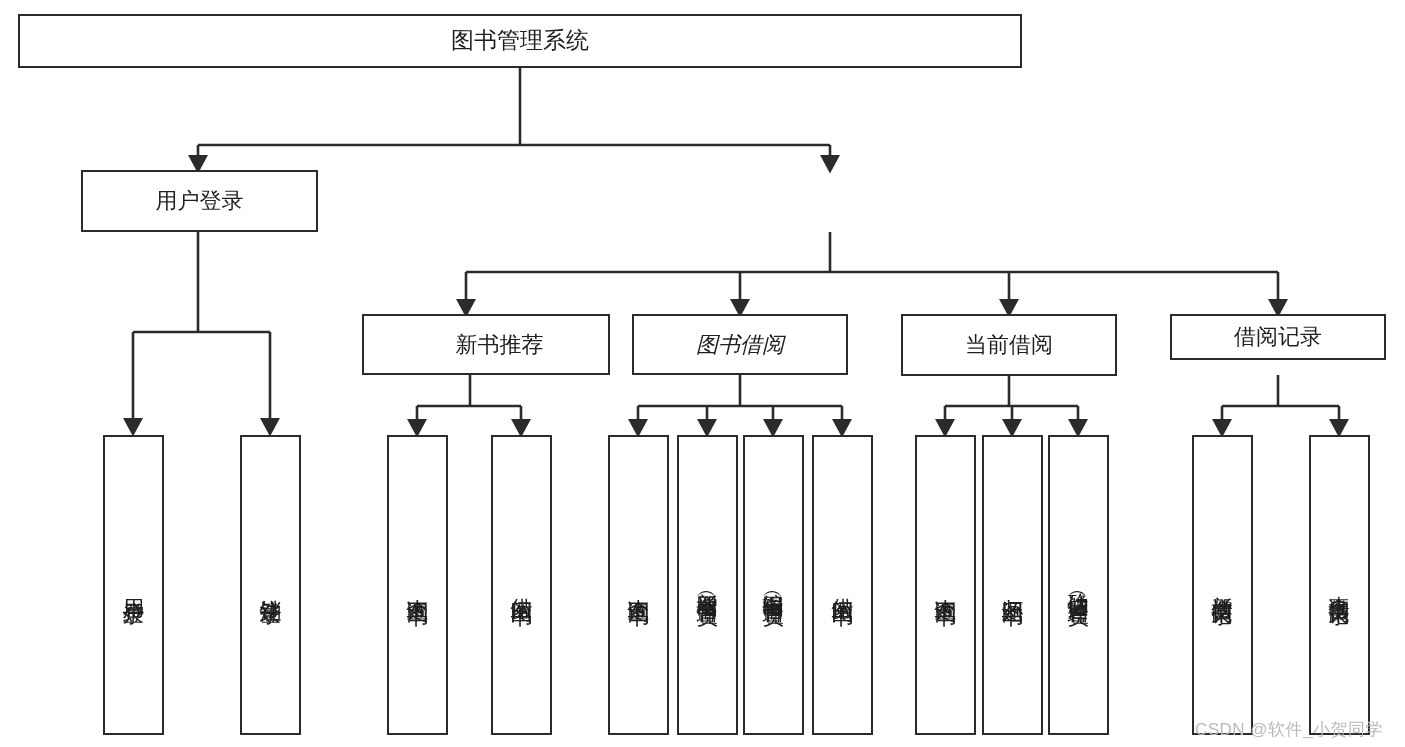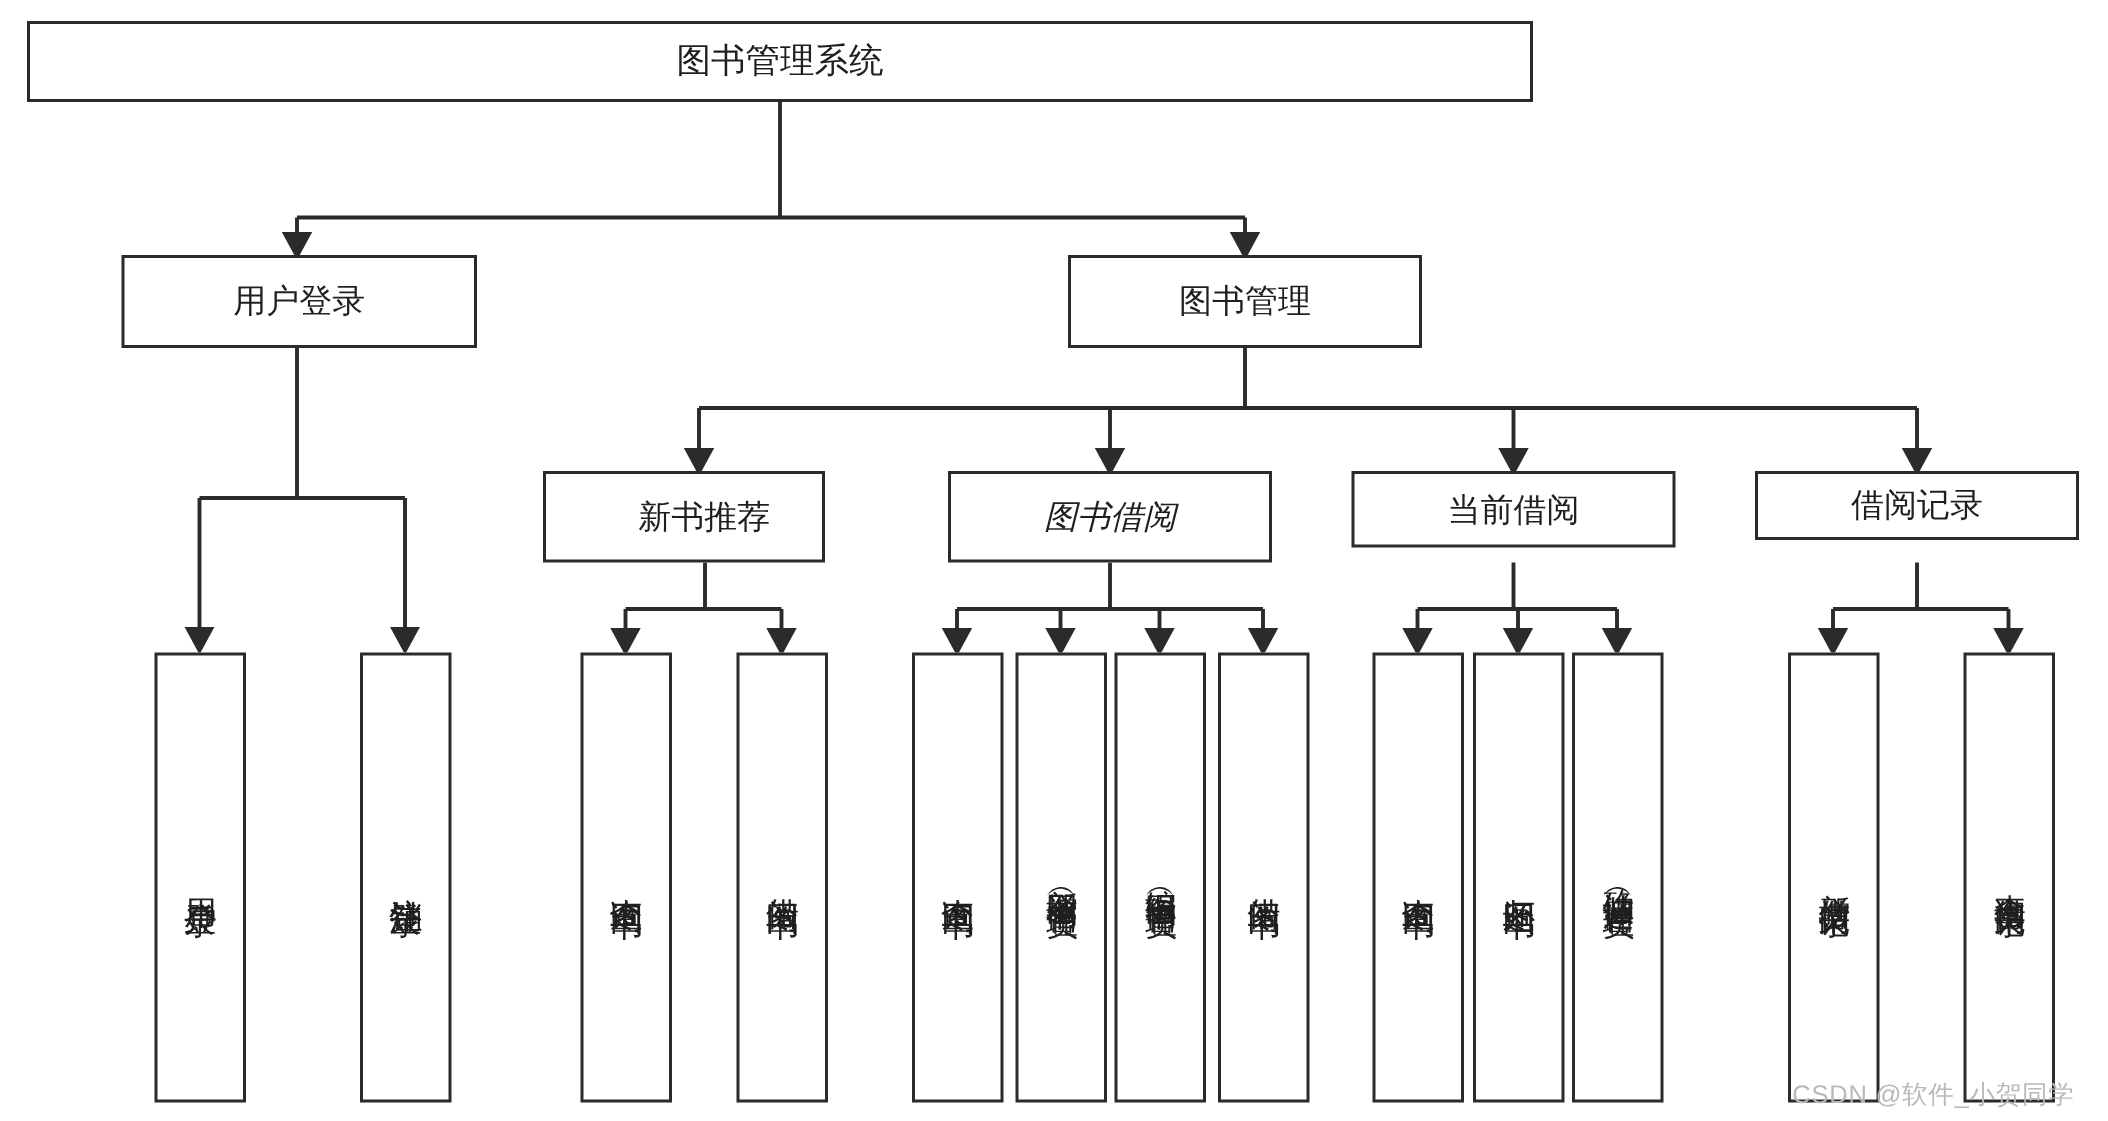--- a/index.html
+++ b/index.html
@@ -136,31 +136,28 @@
     </g>
   </svg>
 
   <div class="node node-root" style="left:18px; top:14px; width:1004px; height:54px;">
     <span class="label">图书管理系统</span>
   </div>
 
   <div class="node node-l1" style="left:81px; top:170px; width:237px; height:62px;">
     <span class="label">用户登录</span>
   </div>
-  <div class="node node-l1" style="left:712px; top:170px; width:236px; height:62px;">
-    <span class="label">图书管理</span>
-  </div>
-
-  <div class="node node-l2" style="left:362px; top:314px; width:188px; height:61px;padding-left:27px;">
+
+  <div class="node node-l2" style="left:362px; top:314px; width:248px; height:61px;padding-left:27px;">
     <span class="label">新书推荐</span>
   </div>
   <div class="node node-l2" style="left:632px; top:314px; width:216px; height:61px;font-style:italic;">
     <span class="label">图书借阅</span>
   </div>
-  <div class="node node-l2" style="left:901px; top:314px; width:216px; height:51px;">
+  <div class="node node-l2" style="left:901px; top:314px; width:216px; height:62px;">
     <span class="label">当前借阅</span>
   </div>
   <div class="node node-l2" style="left:1170px; top:314px; width:216px; height:46px;">
     <span class="label">借阅记录</span>
   </div>
 
   <div class="node node-leaf" style="left:103px; top:435px; width:61px; height:300px;">
     <span class="label">用户登录</span>
   </div>
   <div class="node node-leaf" style="left:240px; top:435px; width:61px; height:300px;">

